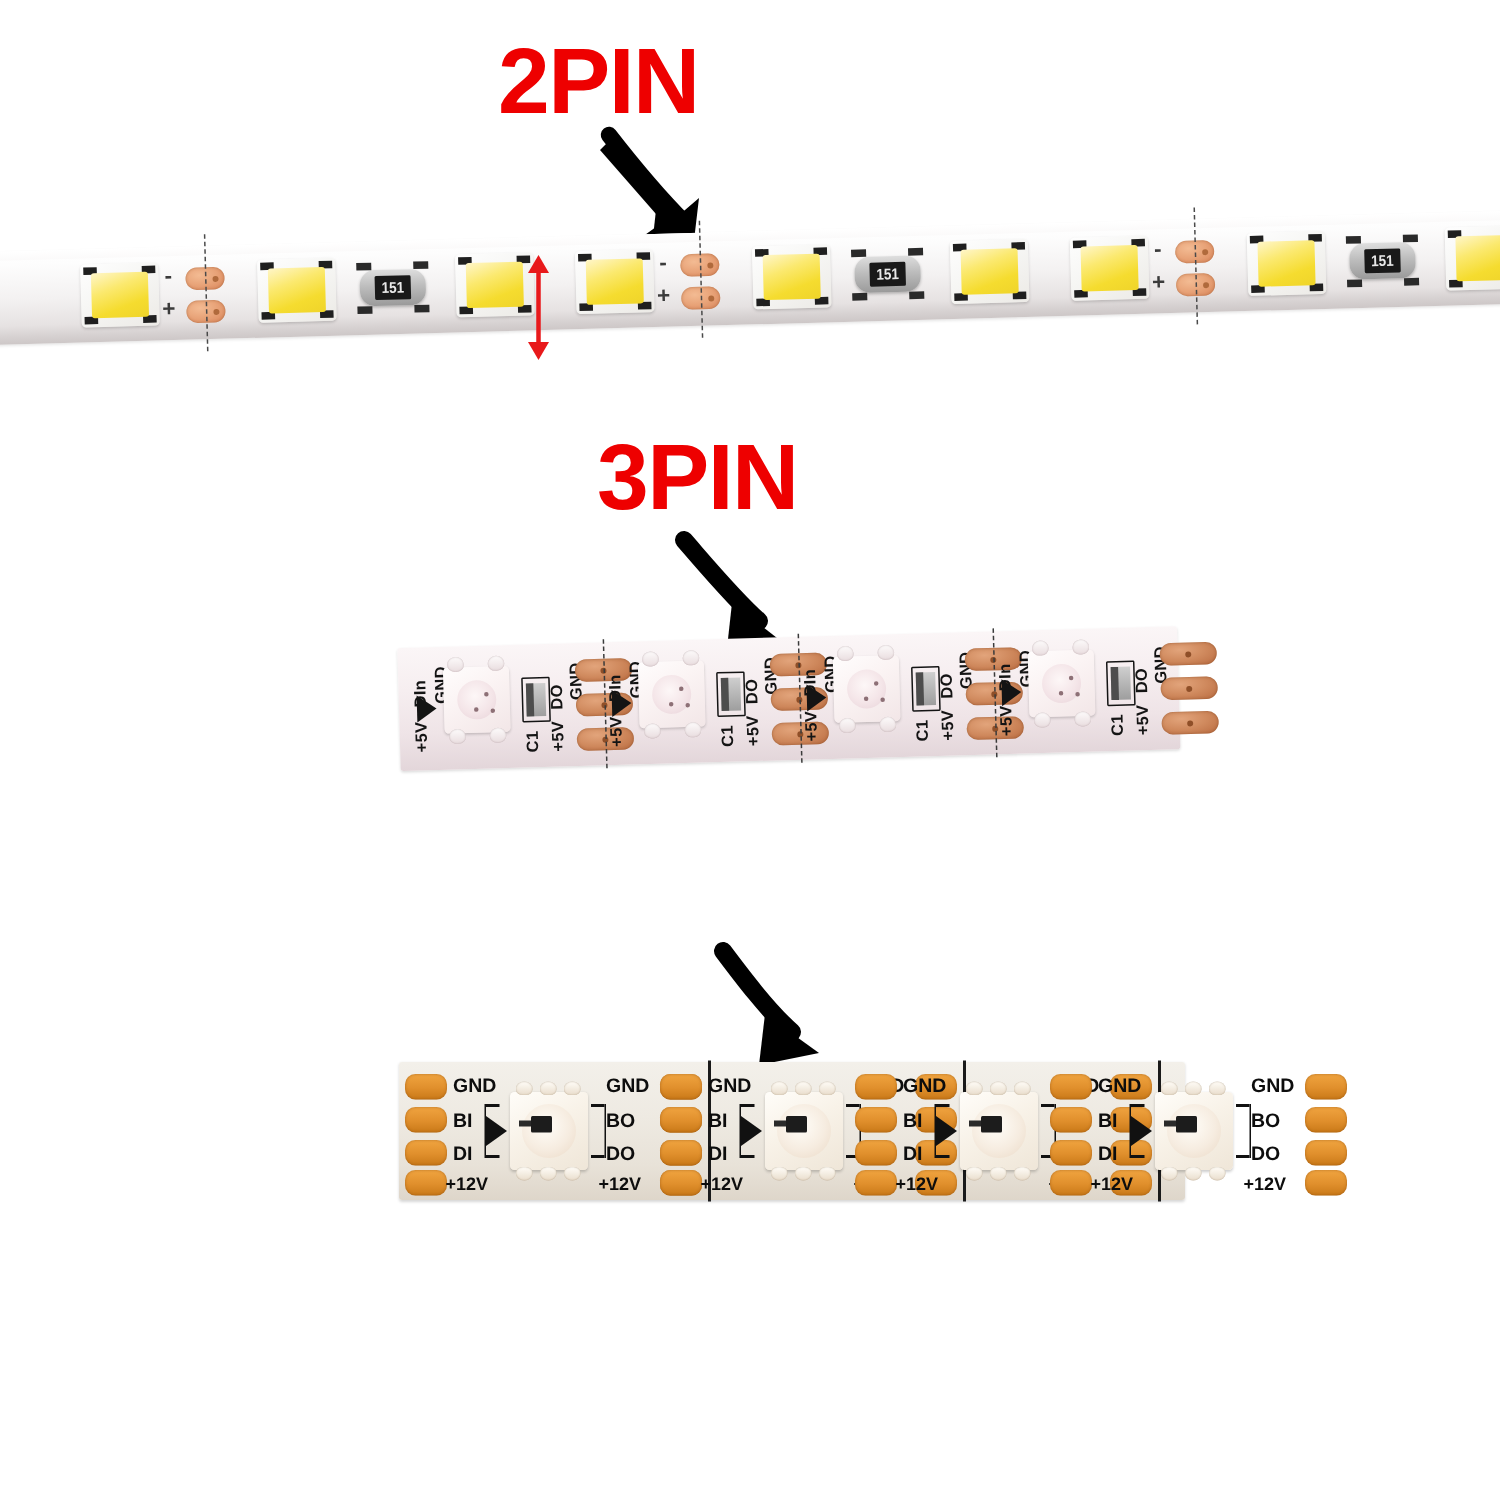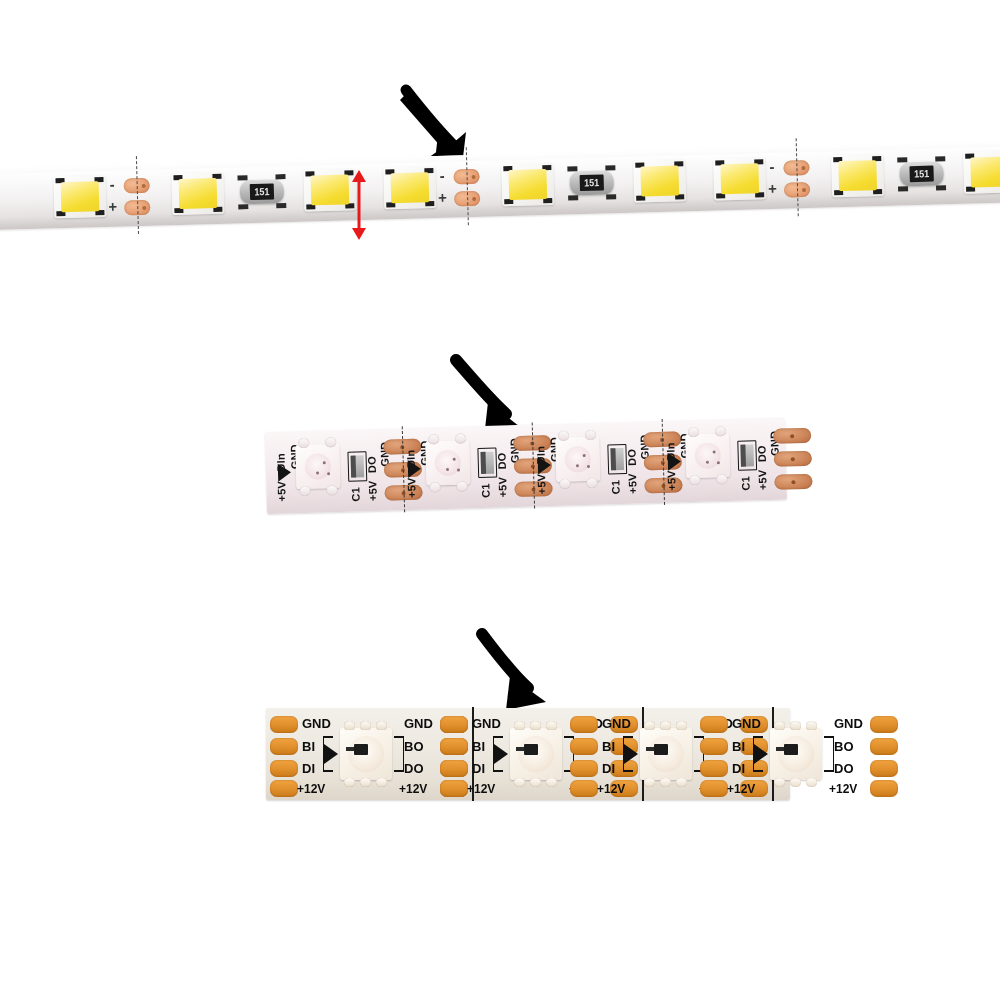--- a/index.html
+++ b/index.html
@@ -214,20 +214,21 @@
     font-weight:bold;font-size:13px;color:#0d0d0d;line-height:1;white-space:nowrap;
   }
   .lab4.small{font-size:12px;}
   .cut4{position:absolute;top:-1px;height:94px;width:0;border-left:2px solid #1a1a1a;}
 </style>
 </head>
 <body>
 
 <div class="canvas">
 
+  <div class="heading" id="h2" style="left:332px;top:24px;font-size:62px;color:#ee0000;">2PIN</div>
 
   <svg class="arrow-svg" style="left:400px;top:88px;" width="110" height="85" viewBox="0 0 110 85">
     <path d="M8,4 L52,56 L66,44 L62,78 L28,70 L42,60 L0,12 Z" fill="#000000"></path>
     <path d="M6,2 C20,20 40,44 56,60" stroke="#000000" stroke-width="11" fill="none" stroke-linecap="round"></path>
     <path d="M38,46 L74,76 L34,82 Z" fill="#000000"></path>
   </svg>
 
   <div class="strip2">
     <div class="pcb"></div>
 
@@ -355,20 +356,21 @@
       </div>
     </div>
   </div>
 
   <svg class="warr" style="left:346px;top:170px;" width="26" height="70" viewBox="0 0 26 70">
     <line x1="13" y1="9" x2="13" y2="61" stroke="#e8191b" stroke-width="3"></line>
     <path d="M13,0 L20,12 L6,12 Z" fill="#e8191b"></path>
     <path d="M13,70 L20,58 L6,58 Z" fill="#e8191b"></path>
   </svg>
 
+  <div class="heading" style="left:398px;top:288px;font-size:62px;color:#ee0000;">3PIN</div>
 
   <svg class="arrow-svg" style="left:452px;top:358px;" width="110" height="80" viewBox="0 0 110 80">
     <path d="M4,2 C18,18 38,42 54,56" stroke="#000000" stroke-width="12" fill="none" stroke-linecap="round"></path>
     <path d="M36,44 L72,72 L32,80 Z" fill="#000000"></path>
   </svg>
 
   <div class="strip3">
     <div class="pcb"></div>
 
     <div class="seg3" style="left:0px;">

